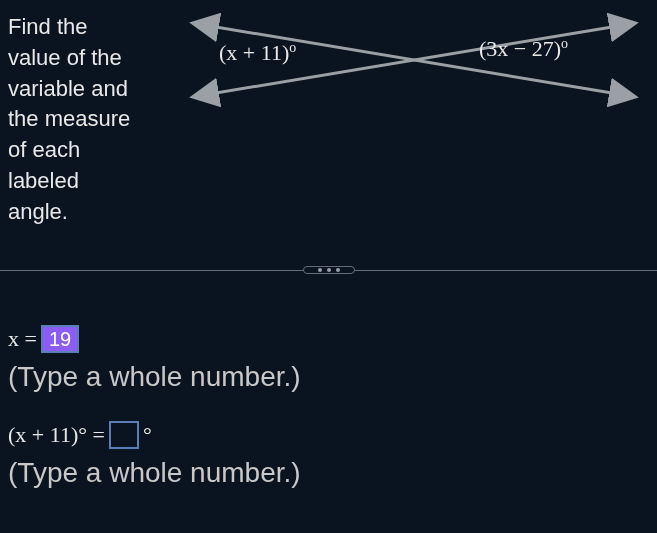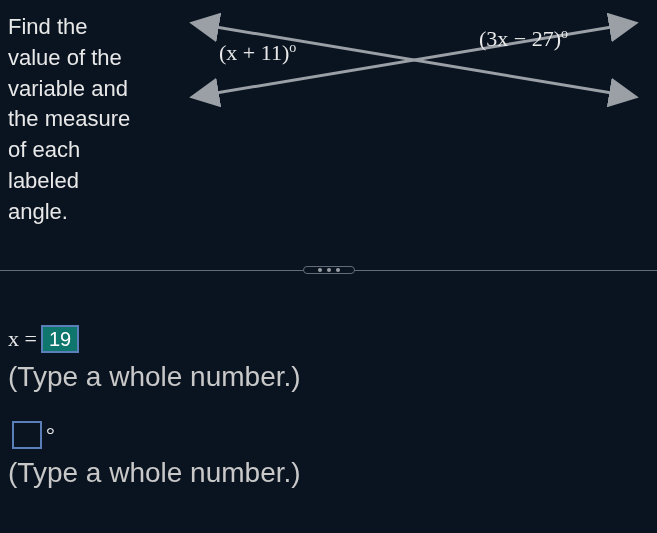--- a/index.html
+++ b/index.html
@@ -88,21 +88,21 @@
   .answer-line .math {
     font-family: 'Times New Roman', serif;
   }
   .hint {
     font-size: 28px;
     color: #c8c8c8;
     margin-bottom: 28px;
   }
   .input-box {
     border: 2px solid #5a7fb8;
-    background: #0f766e;
+    background: #8b5cf6;
     min-width: 30px;
     height: 28px;
     display: inline-flex;
     align-items: center;
     justify-content: center;
     padding: 0 6px;
     margin: 0 4px;
     font-size: 20px;
     color: #fff;
   }
@@ -123,21 +123,21 @@
         <marker id="arrow" markerWidth="10" markerHeight="10" refX="5" refY="5" orient="auto-start-reverse">
           <path d="M0,0 L10,5 L0,10 Z" class="arrowhead"></path>
         </marker>
       </defs>
       <line x1="25" y1="15" x2="445" y2="85" class="line" marker-start="url(#arrow)" marker-end="url(#arrow)"></line>
       <line x1="25" y1="85" x2="445" y2="15" class="line" marker-start="url(#arrow)" marker-end="url(#arrow)"></line>
     </svg>
     <div class="angle-label" style="left:40px; top:30px;">
       <span>(x + 11)<span class="degree">o</span></span>
     </div>
-    <div class="angle-label" style="left:300px; top:16px;">
+    <div class="angle-label" style="left:300px; top:26px;">
       <span>(3x − 27)<span class="degree">o</span></span>
     </div>
   </div>
 </div>
 
 <div class="divider-wrap">
   <div class="divider"></div>
   <div class="ellipsis-pill">
     <span class="dot"></span>
     <span class="dot"></span>
@@ -146,17 +146,18 @@
 </div>
 
 <div class="answer-section">
   <div class="answer-line">
     <span class="math">x = </span>
     <span class="input-box">19</span>
   </div>
   <div class="hint">(Type a whole number.)</div>
 
   <div class="answer-line">
+    <span class="math">(x + 11)° = </span>
     <span class="input-box empty"></span>
     <span class="math">°</span>
   </div>
   <div class="hint">(Type a whole number.)</div>
 </div>
 
 </body></html>

